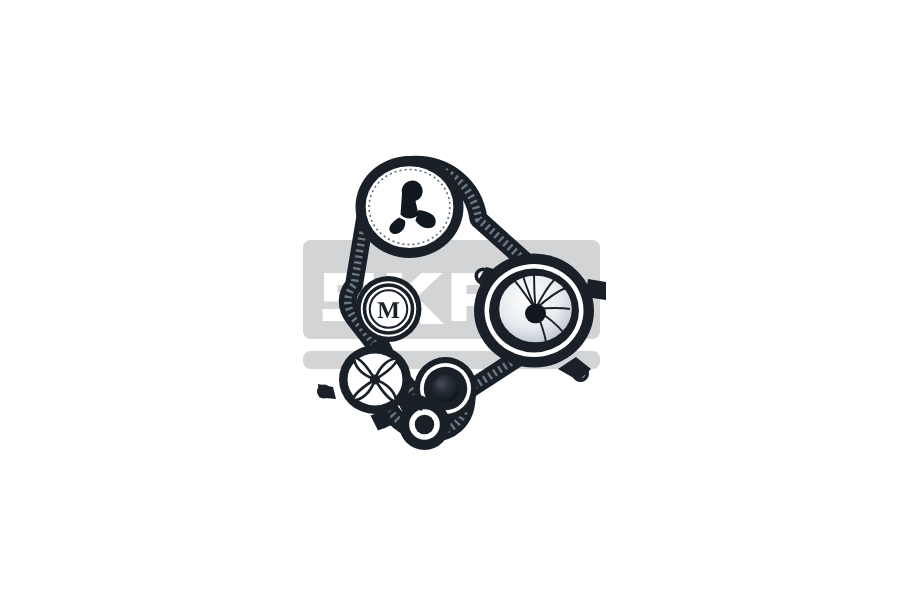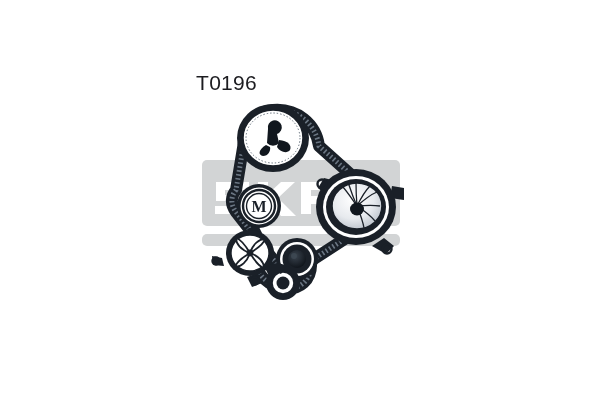--- a/index.html
+++ b/index.html
@@ -191,15 +191,14 @@
 
     <g>
       <circle cx="283" cy="283" r="17" fill="#1a2028"></circle>
       <circle cx="283" cy="283" r="11" fill="#ffffff" stroke="#1a2028" stroke-width="1.6"></circle>
       <circle cx="283" cy="283" r="6.5" fill="#1a2028"></circle>
       <path d="M265 268 C 272 262 280 262 286 266 L 281 274 C 277 271 272 272 269 276 Z" fill="#1a2028"></path>
     </g>
 
   </svg>
 
-  <div id="part-label">T0196</div>
 
 </div>
 
 </body></html>

